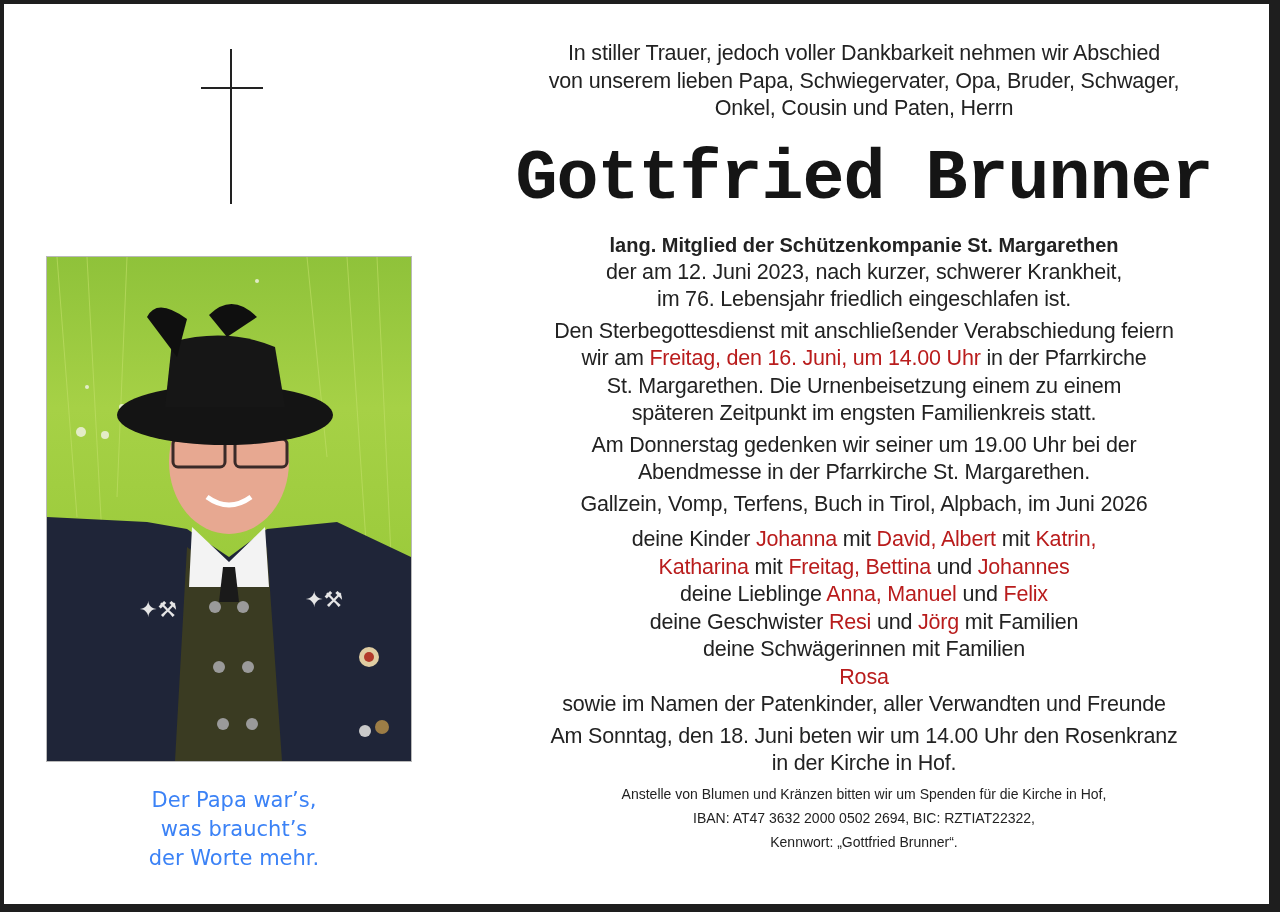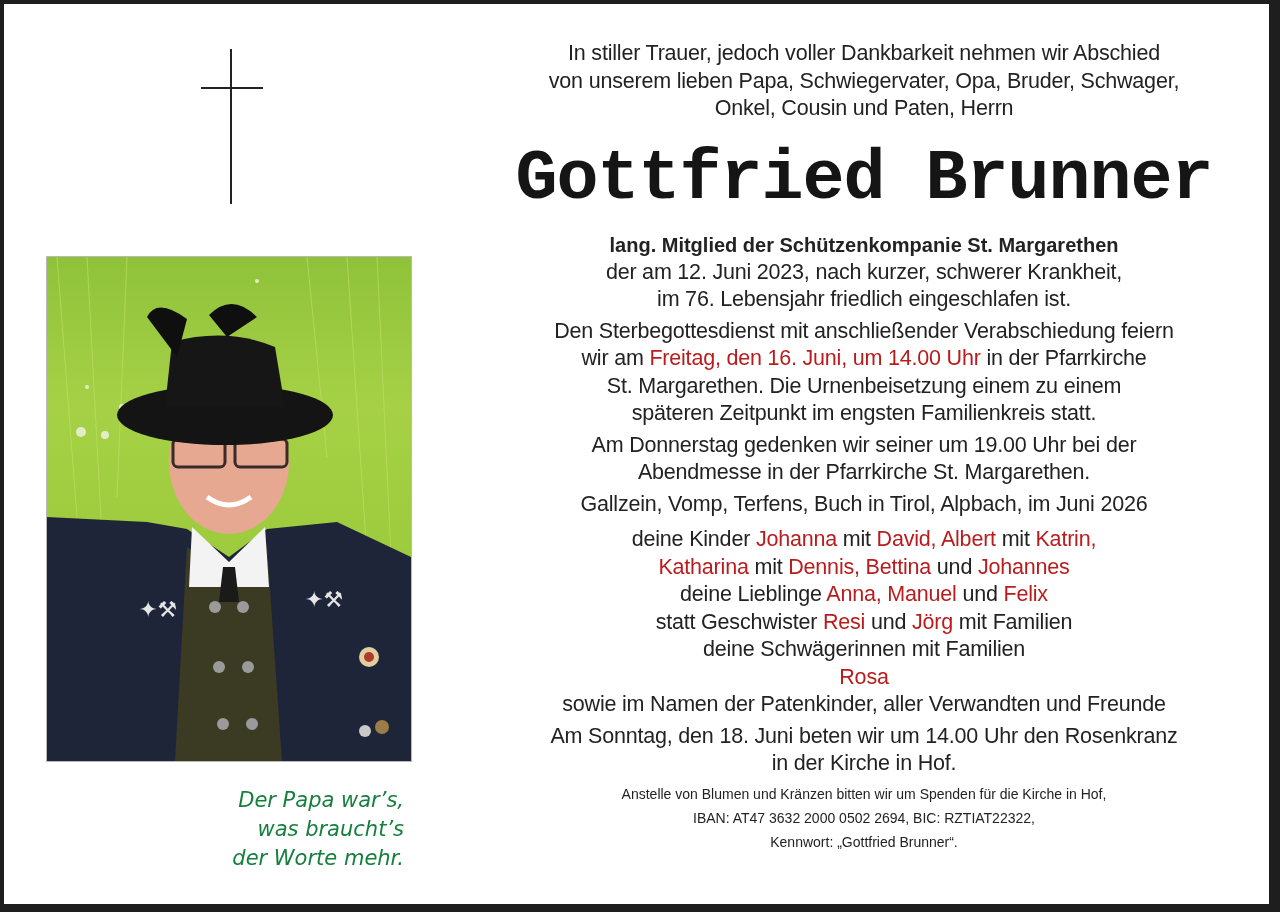--- a/index.html
+++ b/index.html
@@ -24,22 +24,22 @@
   
   .photo {
     position: absolute; left: 42px; top: 252px; width: 364px; height: 504px;
     border: 1px solid #b9b9b9; overflow: hidden;
     background: linear-gradient(180deg, #8fc23a 0%, #a6d146 30%, #9ccb3c 60%, #7fb02e 100%);
   }
   .photo svg { display: block; }
 
   .quote {
     position: absolute; left: 60px; top: 782px; width: 340px;
-    text-align: right; font-style: italic; font-size: 23px; line-height: 29px;
-    color: #15803d; font-family: "DejaVu Sans", sans-serif; font-weight: normal;
+    text-align: center; font-size: 23px; line-height: 29px;
+    color: #3b82f6; font-family: "DejaVu Sans", sans-serif; font-weight: normal;
   }
   .quote div { white-space: nowrap; font-size: 21px; }
 
   
   .col {
     position: absolute; left: 468px; top: 36px; width: 784px;
     text-align: center; color: #222;
     font-family: "Liberation Sans", sans-serif;
   }
   .ln { font-size: 21.5px; line-height: 27.5px; white-space: nowrap; letter-spacing: -0.2px; }
@@ -144,23 +144,23 @@
 
     <div class="ln">Am Donnerstag gedenken wir seiner um 19.00 Uhr bei der</div>
     <div class="ln">Abendmesse in der Pfarrkirche St. Margarethen.</div>
     <div class="gap"></div>
 
     <div class="ln">Gallzein, Vomp, Terfens, Buch in Tirol, Alpbach, im Juni 2026</div>
     <div class="gap"></div>
 
     <div class="gap"></div>
     <div class="ln"><span>deine Kinder </span><b>Johanna</b><span> mit </span><b>David, Albert</b><span> mit </span><b>Katrin,</b></div>
-    <div class="ln"><b>Katharina</b><span> mit </span><b>Dennis, Bettina</b><span> und </span><b>Johannes</b></div>
+    <div class="ln"><b>Katharina</b><span> mit </span><b>Freitag, Bettina</b><span> und </span><b>Johannes</b></div>
     <div class="ln"><span>deine Lieblinge </span><b>Anna, Manuel</b><span> und </span><b>Felix</b></div>
-    <div class="ln"><span>statt Geschwister </span><b>Resi</b><span> und </span><b>Jörg</b><span> mit Familien</span></div>
+    <div class="ln"><span>deine Geschwister </span><b>Resi</b><span> und </span><b>Jörg</b><span> mit Familien</span></div>
     <div class="ln">deine Schwägerinnen mit Familien</div>
     <div class="ln"><b>Rosa</b></div>
     <div class="ln">sowie im Namen der Patenkinder, aller Verwandten und Freunde</div>
     <div class="gap"></div>
 
     <div class="ln">Am Sonntag, den 18. Juni beten wir um 14.00 Uhr den Rosenkranz</div>
     <div class="ln">in der Kirche in Hof.</div>
     <div class="gap"></div>
 
     <div class="small">Anstelle von Blumen und Kränzen bitten wir um Spenden für die Kirche in Hof,</div>

